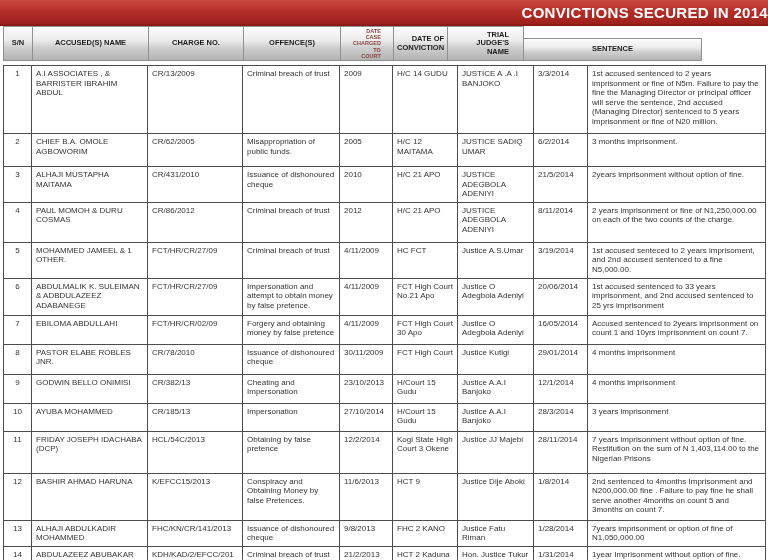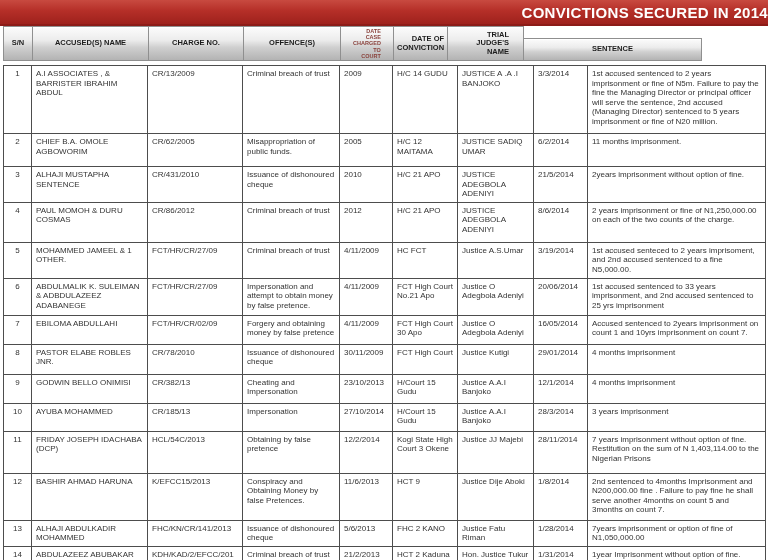--- a/index.html
+++ b/index.html
@@ -115,42 +115,42 @@
           </tr>
           <tr>
             <td class="cell-sn w-sn">2</td>
             <td class="cell-name w-name">CHIEF B.A. OMOLE AGBOWORIM</td>
             <td class="cell-charge_no w-chg">CR/62/2005</td>
             <td class="cell-offence w-off">Misappropriation of public funds.</td>
             <td class="cell-date_charged w-dcc">2005</td>
             <td class="cell-trial_court w-crt">H/C 12 MAITAMA</td>
             <td class="cell-judge w-jdg">JUSTICE SADIQ UMAR</td>
             <td class="cell-date_conviction w-dcv">6/2/2014</td>
-            <td class="cell-sentence w-snt">11 months imprisonment.</td>
+            <td class="cell-sentence w-snt">3 months imprisonment.</td>
           </tr>
           <tr>
             <td class="cell-sn w-sn">3</td>
-            <td class="cell-name w-name">ALHAJI MUSTAPHA SENTENCE</td>
+            <td class="cell-name w-name">ALHAJI MUSTAPHA MAITAMA</td>
             <td class="cell-charge_no w-chg">CR/431/2010</td>
             <td class="cell-offence w-off">Issuance of dishonoured cheque</td>
             <td class="cell-date_charged w-dcc">2010</td>
             <td class="cell-trial_court w-crt">H/C 21 APO</td>
             <td class="cell-judge w-jdg">JUSTICE ADEGBOLA ADENIYI</td>
             <td class="cell-date_conviction w-dcv">21/5/2014</td>
             <td class="cell-sentence w-snt">2years imprisonment without option of fine.</td>
           </tr>
           <tr>
             <td class="cell-sn w-sn">4</td>
             <td class="cell-name w-name">PAUL MOMOH &amp; DURU COSMAS</td>
             <td class="cell-charge_no w-chg">CR/86/2012</td>
             <td class="cell-offence w-off">Criminal breach of trust</td>
             <td class="cell-date_charged w-dcc">2012</td>
             <td class="cell-trial_court w-crt">H/C 21 APO</td>
             <td class="cell-judge w-jdg">JUSTICE ADEGBOLA ADENIYI</td>
-            <td class="cell-date_conviction w-dcv">8/6/2014</td>
+            <td class="cell-date_conviction w-dcv">8/11/2014</td>
             <td class="cell-sentence w-snt">2 years imprisonment or fine of N1,250,000.00 on each of the two counts of the charge.</td>
           </tr>
           <tr>
             <td class="cell-sn w-sn">5</td>
             <td class="cell-name w-name">MOHAMMED JAMEEL &amp; 1 OTHER.</td>
             <td class="cell-charge_no w-chg">FCT/HR/CR/27/09</td>
             <td class="cell-offence w-off">Criminal breach of trust</td>
             <td class="cell-date_charged w-dcc">4/11/2009</td>
             <td class="cell-trial_court w-crt">HC FCT</td>
             <td class="cell-judge w-jdg">Justice A.S.Umar</td>
@@ -232,21 +232,21 @@
             <td class="cell-trial_court w-crt">HCT 9</td>
             <td class="cell-judge w-jdg">Justice Dije Aboki</td>
             <td class="cell-date_conviction w-dcv">1/8/2014</td>
             <td class="cell-sentence w-snt">2nd sentenced to 4months Imprisonment and N200,000.00 fine . Failure to pay fine he shall serve another 4months on count 5 and 3months on count 7.</td>
           </tr>
           <tr>
             <td class="cell-sn w-sn">13</td>
             <td class="cell-name w-name">ALHAJI ABDULKADIR MOHAMMED</td>
             <td class="cell-charge_no w-chg">FHC/KN/CR/141/2013</td>
             <td class="cell-offence w-off">Issuance of dishonoured cheque</td>
-            <td class="cell-date_charged w-dcc">5/6/2013</td>
+            <td class="cell-date_charged w-dcc">9/8/2013</td>
             <td class="cell-trial_court w-crt">FHC 2 KANO</td>
             <td class="cell-judge w-jdg">Justice Fatu Riman</td>
             <td class="cell-date_conviction w-dcv">1/28/2014</td>
             <td class="cell-sentence w-snt">7years imprisonment or option of fine of N1,050,000.00</td>
           </tr>
           <tr>
             <td class="cell-sn w-sn">14</td>
             <td class="cell-name w-name">ABDULAZEEZ ABUBAKAR</td>
             <td class="cell-charge_no w-chg">KDH/KAD/2/EFCC/2013</td>
             <td class="cell-offence w-off">Criminal breach of trust</td>

